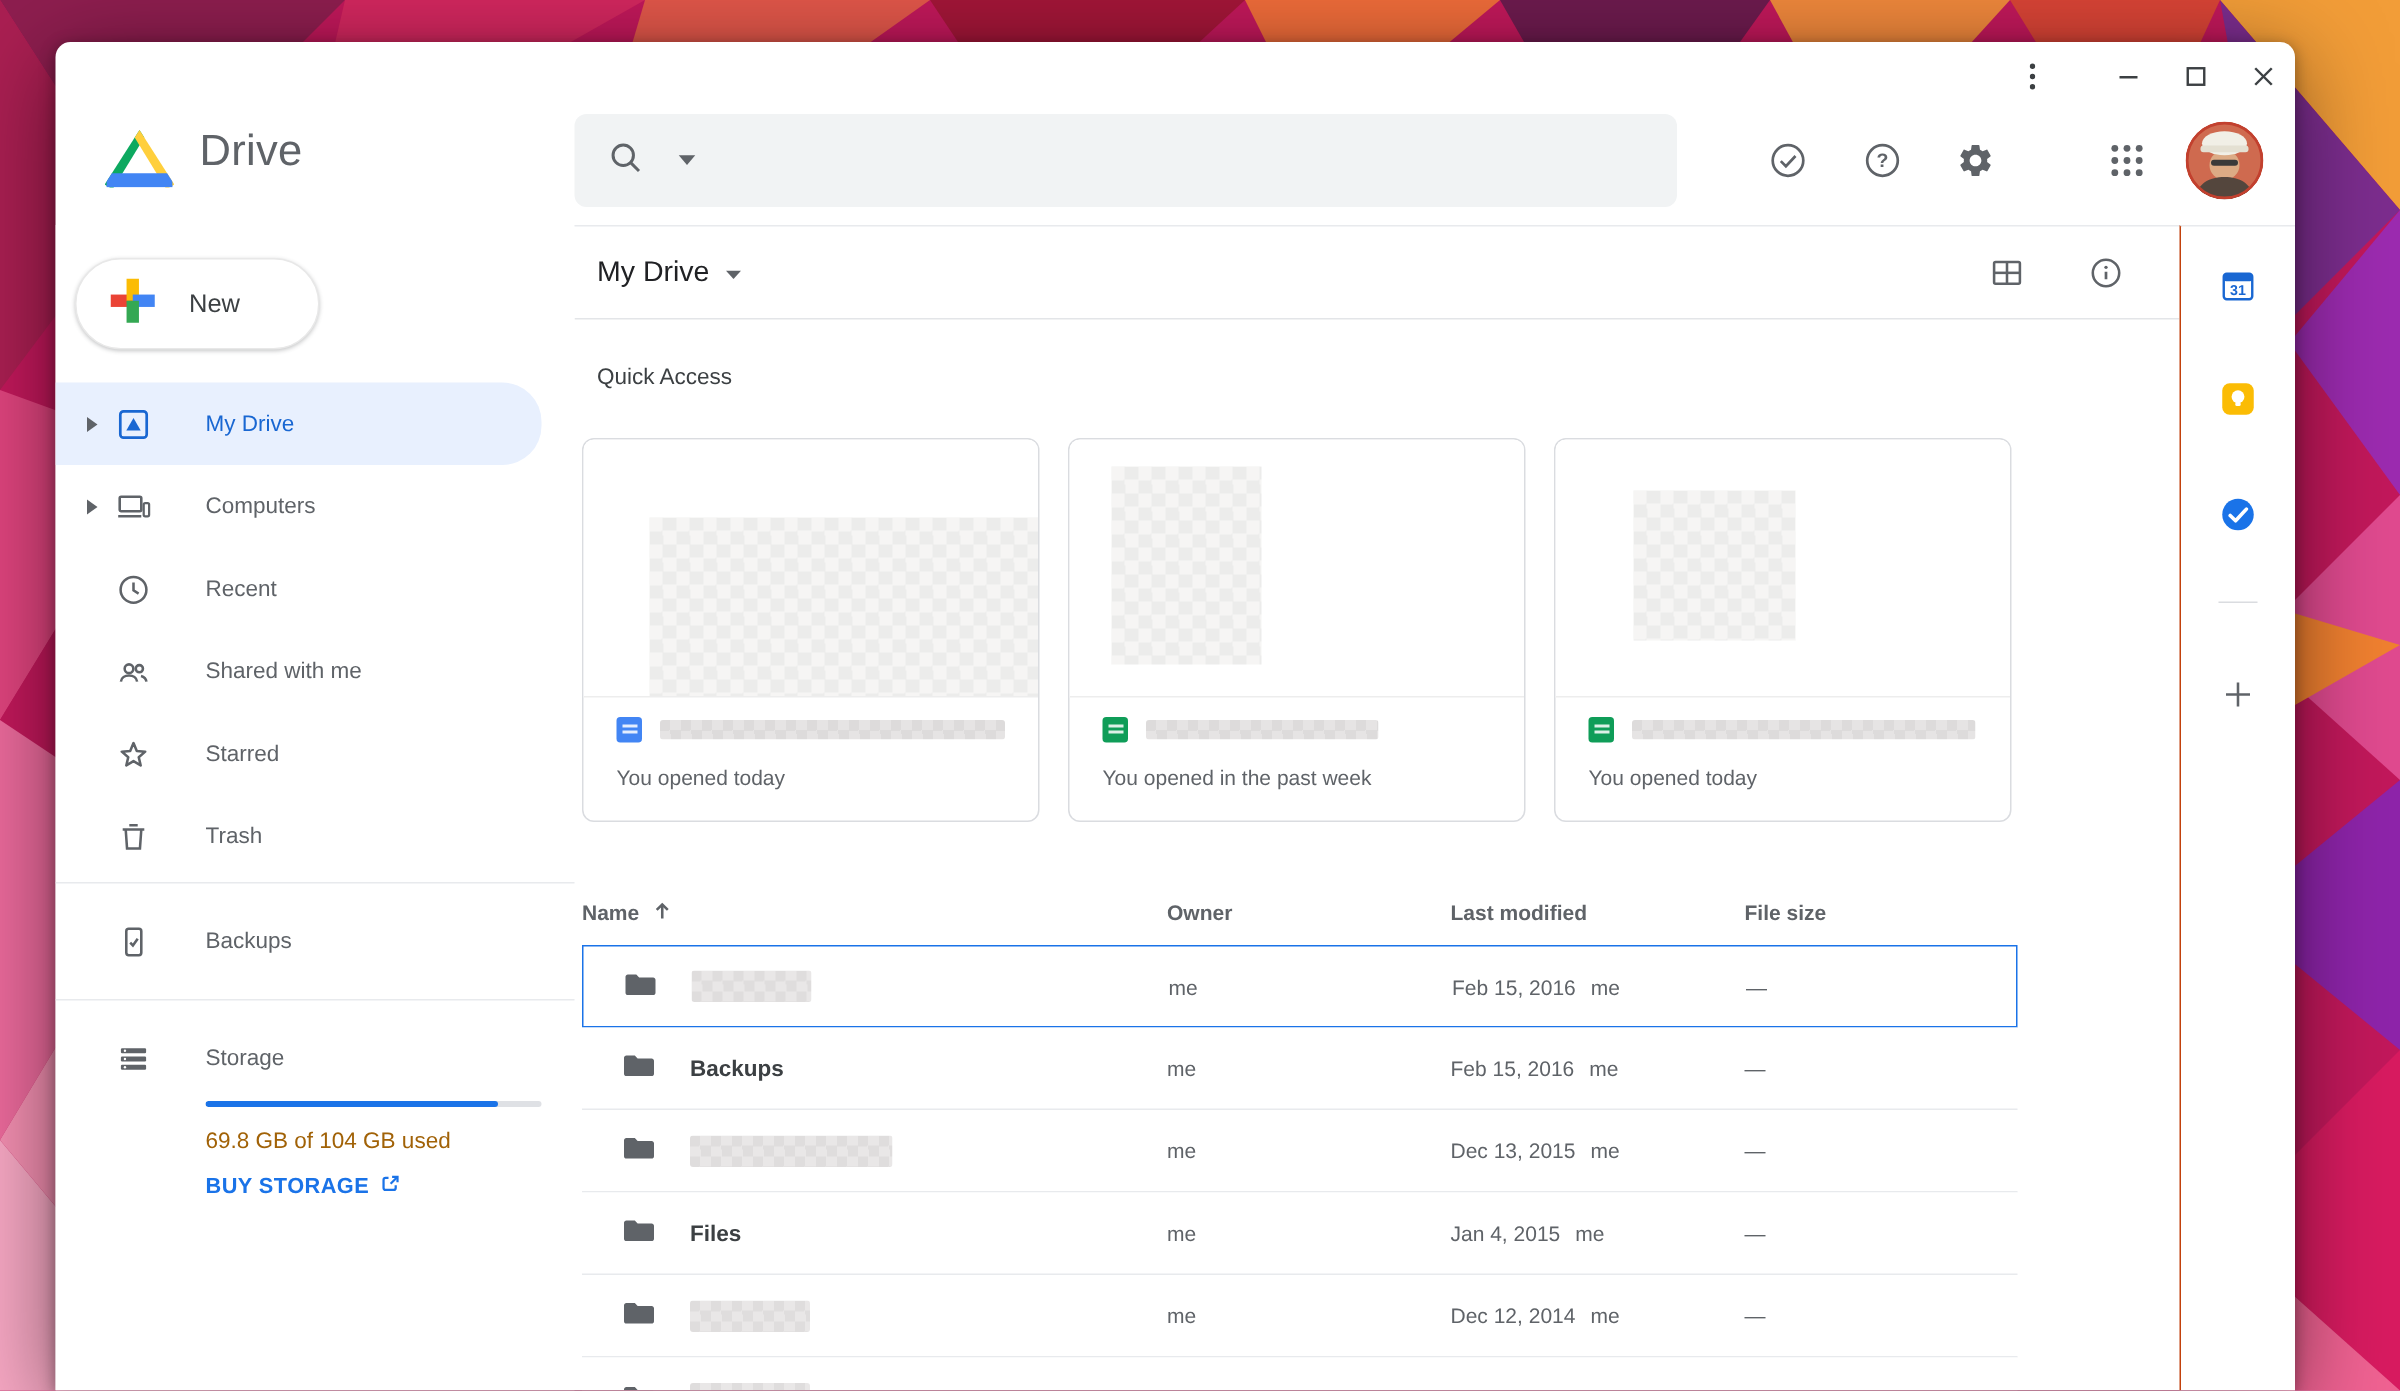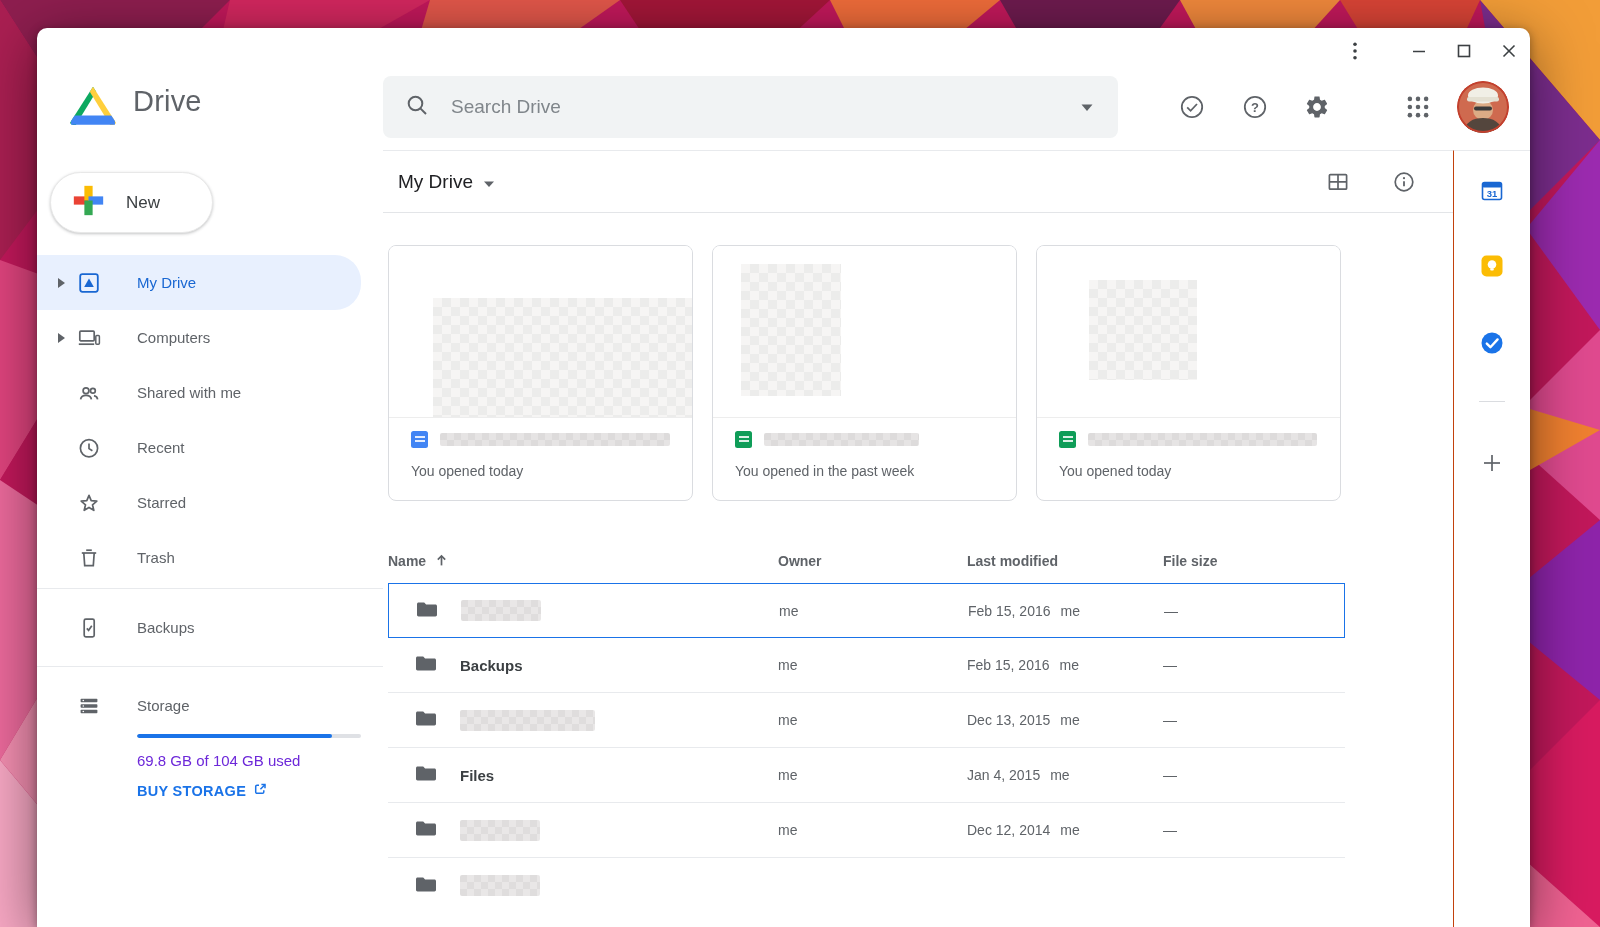--- a/index.html
+++ b/index.html
@@ -60,21 +60,21 @@
   }
   .nav-item .label { font-weight:500; }
   .arrow-box { width:10px; margin-right:10px; display:flex; align-items:center; color:#5f6368; }
   .nav-icon { width:24px; margin-right:36px; display:flex; justify-content:center; }
   .nav-item.selected { background:#e8f0fe; width:324px; border-radius:0 26px 26px 0; color:#1967d2; }
   .sb-divider { border-top:1px solid #e8eaed; margin-top:3px; }
   .sb-divider.d2 { margin-top:11px; }
   .nav-item.after-div { margin-top:11px; }
   .storage-bar { margin:1px 22px 0 100px; height:4px; border-radius:2px; background:#dfe1e5; overflow:hidden; }
   .storage-bar .fill { height:100%; background:#1a73e8; border-radius:2px; }
-  .storage-usage { margin:14px 0 0 100px; font-size:15px; color:#6d28d9; }
+  .storage-usage { margin:14px 0 0 100px; font-size:15px; color:#a16207; }
   .buy-storage { margin:13px 0 0 100px; font-size:14.5px; font-weight:bold; letter-spacing:.3px;
     color:#1a73e8; display:flex; align-items:center; gap:7px; cursor:pointer; }
 
   
   .main { flex:1; border-top:1px solid #e8eaed; display:flex; flex-direction:column; overflow:hidden; }
   .toolbar { height:62px; min-height:62px; border-bottom:1px solid #e3e5e8; display:flex; align-items:center; padding:0 36px 0 15px; }
   .toolbar-title { font-size:19px; color:#202124; display:flex; align-items:center; gap:10px; cursor:pointer; }
   .toolbar-actions { margin-left:auto; display:flex; align-items:center; gap:40px; }
   .tbtn { width:26px; height:26px; display:flex; align-items:center; justify-content:center; color:#5f6368; cursor:pointer; }
 
@@ -190,21 +190,20 @@
       <span class="brand-name">Drive</span>
     </div>
 
     <div class="searchbar">
       <span>
         <svg width="24" height="24" viewBox="0 0 24 24">
             <circle cx="10.5" cy="10.5" r="6.8" fill="none" stroke="#5f6368" stroke-width="2"></circle>
             <line x1="15.6" y1="15.6" x2="21" y2="21" stroke="#5f6368" stroke-width="2"></line>
           </svg>
       </span>
-      <input type="text" placeholder="Search Drive" style="">
       <span>
         <svg width="14" height="9" viewBox="0 0 14 9">
             <polygon points="1.5,1.5 12.5,1.5 7,8" fill="#5f6368"></polygon>
           </svg>
       </span>
     </div>
 
     <div class="header-actions">
       <div class="hicon">
         <svg width="26" height="26" viewBox="0 0 26 26">
@@ -302,38 +301,38 @@
                 <rect x="18.8" y="9.4" width="3.6" height="8.8" rx="1" stroke-width="1.5"></rect>
               </svg>
           </span>
           <span class="label">Computers</span>
         </div>
 
         <div class="nav-item">
           <span class="arrow-box"></span>
           <span class="nav-icon">
             <svg width="24" height="24" viewBox="0 0 24 24" fill="none" stroke="currentColor" stroke-width="1.7">
+                <circle cx="12" cy="12.2" r="8.6"></circle>
+                <path d="M12 7.4v5.2l3.4 2.1"></path>
+              </svg>
+          </span>
+          <span class="label">Recent</span>
+        </div>
+
+        <div class="nav-item">
+          <span class="arrow-box"></span>
+          <span class="nav-icon">
+            <svg width="24" height="24" viewBox="0 0 24 24" fill="none" stroke="currentColor" stroke-width="1.7">
                 <circle cx="9" cy="9.8" r="2.9"></circle>
                 <path d="M3.6 18.4c.3-2.7 2.7-4.1 5.4-4.1s5.1 1.4 5.4 4.1"></path>
                 <circle cx="15.9" cy="9.8" r="2.4"></circle>
                 <path d="M17 14.6c2 .5 3.4 1.8 3.6 3.8"></path>
               </svg>
           </span>
           <span class="label">Shared with me</span>
-        </div>
-
-        <div class="nav-item">
-          <span class="arrow-box"></span>
-          <span class="nav-icon">
-            <svg width="24" height="24" viewBox="0 0 24 24" fill="none" stroke="currentColor" stroke-width="1.7">
-                <circle cx="12" cy="12.2" r="8.6"></circle>
-                <path d="M12 7.4v5.2l3.4 2.1"></path>
-              </svg>
-          </span>
-          <span class="label">Recent</span>
         </div>
 
         <div class="nav-item">
           <span class="arrow-box"></span>
           <span class="nav-icon">
             <svg width="24" height="24" viewBox="0 0 24 24" fill="none" stroke="currentColor" stroke-width="1.7" stroke-linejoin="round">
                 <path d="M12 4.4l2.2 5.2 5.6.5-4.3 3.7 1.3 5.5-4.8-2.9-4.8 2.9 1.3-5.5-4.3-3.7 5.6-.5z"></path>
               </svg>
           </span>
           <span class="label">Starred</span>
@@ -424,20 +423,21 @@
             <svg width="24" height="24" viewBox="0 0 24 24">
                 <circle cx="12" cy="12" r="8.8" fill="none" stroke="#5f6368" stroke-width="1.7"></circle>
                 <line x1="12" y1="11.2" x2="12" y2="16.2" stroke="#5f6368" stroke-width="1.8"></line>
                 <circle cx="12" cy="8.2" r="1.1" fill="#5f6368"></circle>
               </svg>
           </div>
         </div>
       </div>
 
       <div class="scroll">
+        <div class="qa-heading">Quick Access</div>
 
         <div class="cards">
           <div class="card">
             <div class="thumb">
               <div class="mosaic" style="left:44px; right:0; top:52px; bottom:0;"></div>
             </div>
             <div class="card-footer">
               <div class="file-line">
                 <span class="file-icon" style="background:#4285f4;"></span>
                 <span class="title-bar" style="width:230px;"></span>

